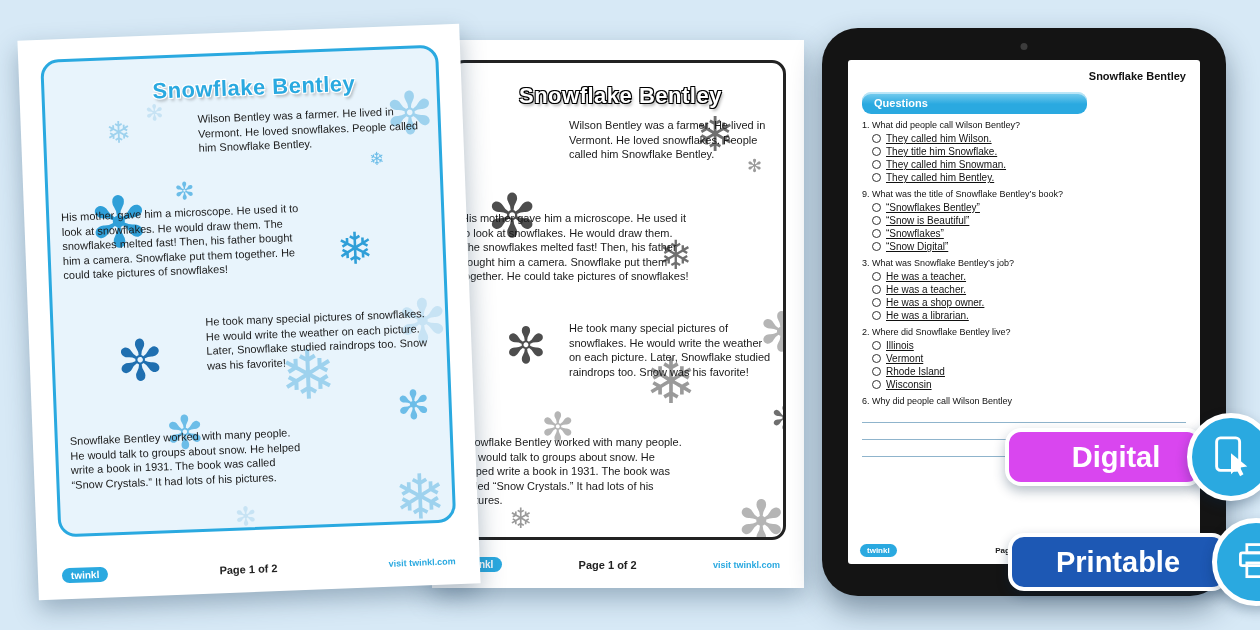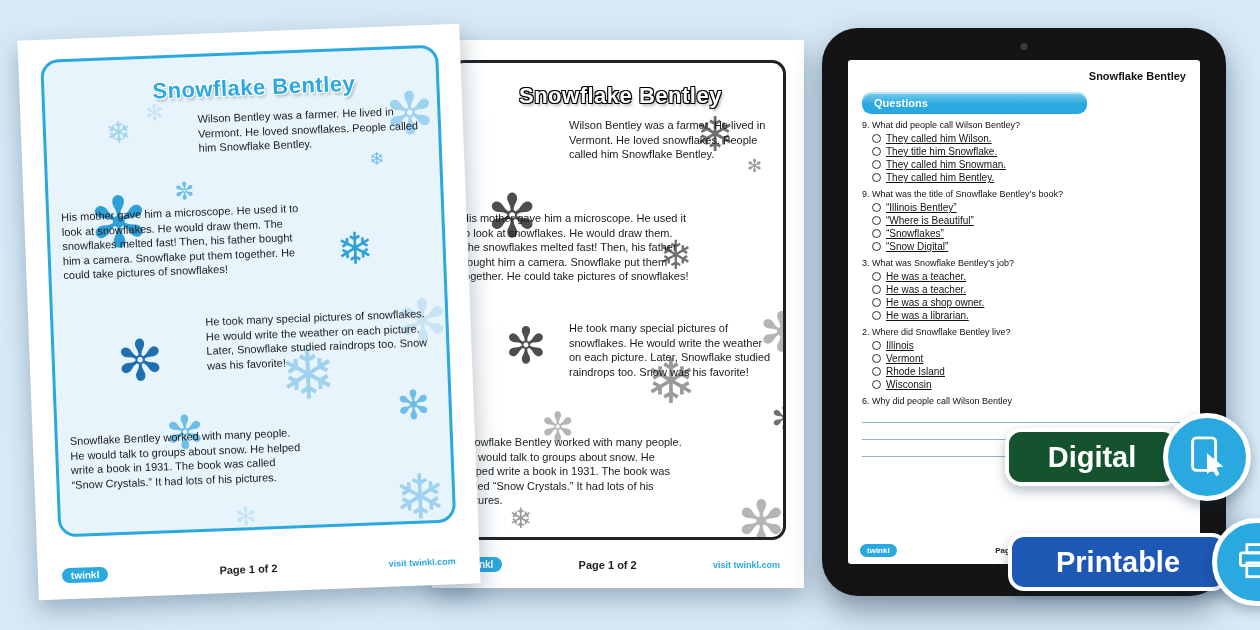--- a/index.html
+++ b/index.html
@@ -74,21 +74,21 @@
   
   .badge{position:absolute;display:flex;align-items:center;z-index:6;}
   .badge-rect{height:50px;border:4px solid #fff;border-radius:16px;
     display:flex;align-items:center;justify-content:center;
     color:#fff;font-weight:700;font-size:29px;
     box-shadow:0 5px 12px rgba(10,40,70,.3);}
   .badge-circle{width:78px;height:78px;border:5px solid #fff;border-radius:50%;
     display:flex;align-items:center;justify-content:center;margin-left:-16px;
     box-shadow:0 5px 12px rgba(10,40,70,.3);z-index:2;background:#2aa9e0;}
   .badge-digital{left:1005px;top:413px;height:88px;}
-  .badge-digital .badge-rect{width:166px;background:#14532d;}
+  .badge-digital .badge-rect{width:166px;background:#d946ef;padding-left:24px;}
   .badge-printable{left:1008px;top:518px;height:88px;}
   .badge-printable .badge-rect{width:212px;background:#1d58b4;}
 </style>
 </head>
 <body>
 
 <div class="page page-front">
   <div class="front-box">
     <div class="flake-layer">
         <span class="flake" style="left: 60px; top: 58px; font-size: 30px; color: rgb(158, 210, 238);">❄</span>
@@ -148,21 +148,21 @@
 </div>
 
 <div class="tablet">
   <div class="tablet-camera"></div>
   <div class="tablet-screen">
     <div class="quiz-page">
       <div class="quiz-title">Snowflake Bentley</div>
       <div class="questions-banner">Questions</div>
       <div class="questions-list">
           <div class="question">
-            <div class="q-text">9. What did people call Wilson Bentley?</div>
+            <div class="q-text">1. What did people call Wilson Bentley?</div>
             <div class="option">
               <span class="radio"></span>
               <span class="opt-label">They called him Wilson.</span>
             </div>
             <div class="option">
               <span class="radio"></span>
               <span class="opt-label">They title him Snowflake.</span>
             </div>
             <div class="option">
               <span class="radio"></span>
@@ -170,25 +170,25 @@
             </div>
             <div class="option">
               <span class="radio"></span>
               <span class="opt-label">They called him Bentley.</span>
             </div>
           </div>
           <div class="question">
             <div class="q-text">9. What was the title of Snowflake Bentley’s book?</div>
             <div class="option">
               <span class="radio"></span>
-              <span class="opt-label">“Illinois Bentley”</span>
-            </div>
-            <div class="option">
-              <span class="radio"></span>
-              <span class="opt-label">“Where is Beautiful”</span>
+              <span class="opt-label">“Snowflakes Bentley”</span>
+            </div>
+            <div class="option">
+              <span class="radio"></span>
+              <span class="opt-label">“Snow is Beautiful”</span>
             </div>
             <div class="option">
               <span class="radio"></span>
               <span class="opt-label">“Snowflakes”</span>
             </div>
             <div class="option">
               <span class="radio"></span>
               <span class="opt-label">“Snow Digital”</span>
             </div>
           </div>

